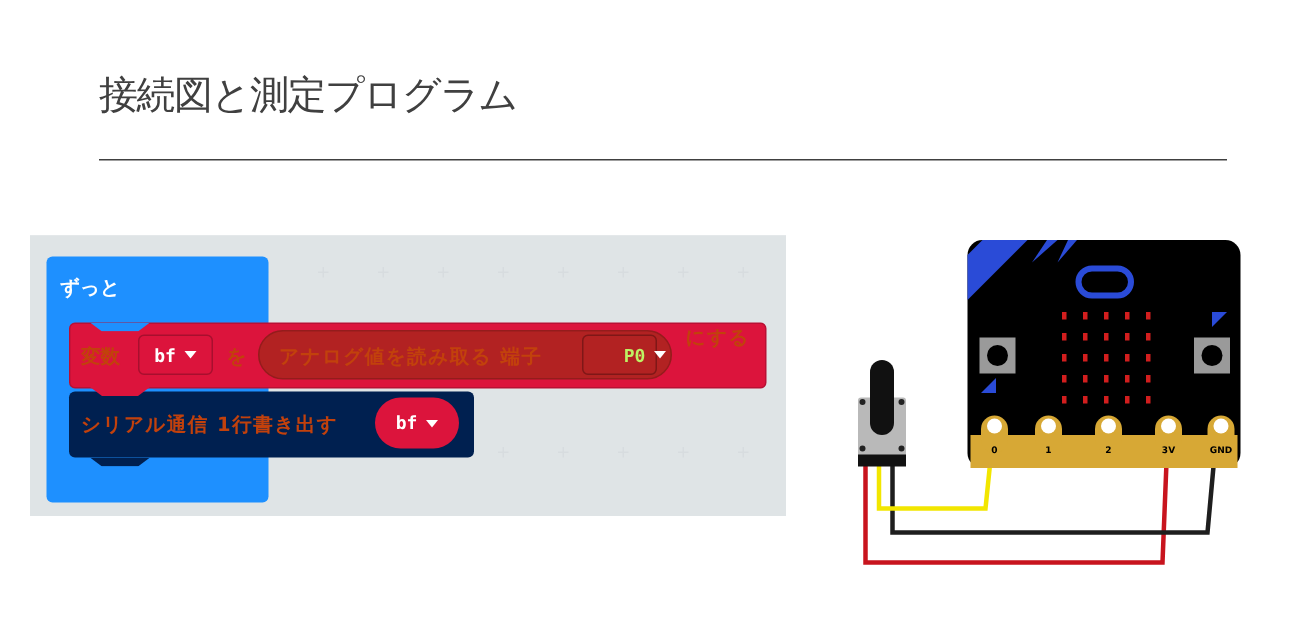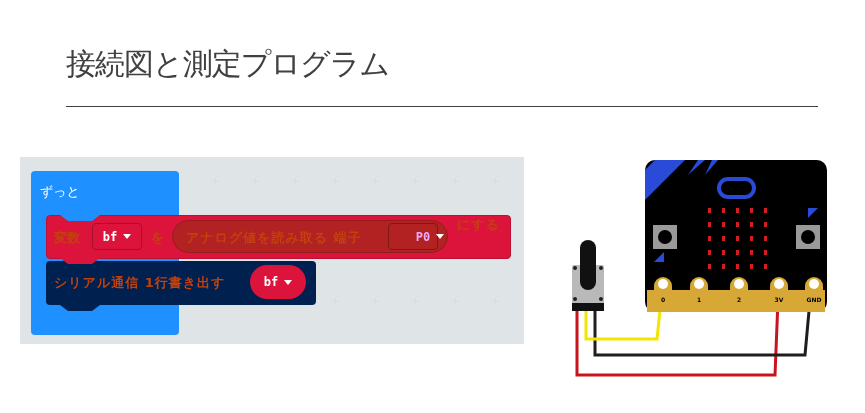--- a/index.html
+++ b/index.html
@@ -2,21 +2,21 @@
 <html><head>
 <meta charset="utf-8">
 <style>
   html, body { margin: 0; padding: 0; }
   body {
     width: 865px; height: 413px; background: #ffffff; position: relative; overflow: hidden;
     font-family: "DejaVu Sans", "Liberation Sans", sans-serif;
   }
   .title {
     position: absolute; left: 66px; top: 40px;
-    font-size: 30px; color: #404040; letter-spacing: -1px; line-height: 48px;
+    font-size: 26px; color: #404040; letter-spacing: -1px; line-height: 48px;
     font-family: "DejaVu Sans", sans-serif; font-weight: normal;
   }
   .title-rule {
     position: absolute; left: 66px; top: 106px; width: 752px; height: 1px; background: #404040;
   }
   
   .workspace {
     position: absolute; left: 20px; top: 157px; width: 504px; height: 187px;
     background-color: #ecf0f1;
     background-image:
@@ -29,21 +29,21 @@
   }
   .plus::before, .plus::after { content: ""; position: absolute; background: #d7dcdf; }
   .plus::before { left: 0; top: 3px; width: 7px; height: 1px; }
   .plus::after { left: 3px; top: 0; width: 1px; height: 7px; }
 
   .blk-forever {
     position: absolute; left: 31px; top: 171px; width: 148px; height: 164px;
     background: #1e90ff; border-radius: 4px;
   }
   .blk-forever-label {
-    position: absolute; left: 40px; top: 183px; color: #fff; font-size: 13px; font-weight: normal;
+    position: absolute; left: 40px; top: 183px; color: #fff; font-size: 13px; font-weight: bold;
   }
   .blk-set {
     position: absolute; left: 46px; top: 215px; width: 465px; height: 44px;
     background: #dc143c; border-radius: 4px; border: 1px solid #b91034; box-sizing: border-box;
   }
   .notch-top {
     position: absolute; width: 40px; height: 6px; background: #1e90ff;
     clip-path: polygon(0 0, 100% 0, 80% 100%, 20% 100%);
   }
   .blk-text { position: absolute; color: #c2410c; font-size: 13px; font-weight: bold; white-space: nowrap; }
@@ -52,21 +52,21 @@
     color: #fff; font-family: "DejaVu Sans Mono", monospace; font-size: 12px; font-weight: bold;
     box-sizing: border-box; display: flex; align-items: center; justify-content: center; gap: 6px;
   }
   .caret { width: 0; height: 0; border-left: 4px solid transparent; border-right: 4px solid transparent; border-top: 5px solid #fff; }
   .pill-analog {
     position: absolute; left: 172px; top: 220px; width: 276px; height: 33px;
     background: #b22222; border-radius: 17px; border: 1px solid #941c1c; box-sizing: border-box;
   }
   .dd-p0 {
     position: absolute; left: 388px; top: 223px; width: 50px; height: 27px; background: #b22222; border: 1px solid #7f1717; border-radius: 4px;
-    color: #f0abfc; font-family: "DejaVu Sans Mono", monospace; font-size: 12px; font-weight: bold;
+    color: #bef264; font-family: "DejaVu Sans Mono", monospace; font-size: 12px; font-weight: bold;
     display: flex; align-items: center; justify-content: center; gap: 6px; box-sizing: border-box; padding-left: 34px;
   }
   .blk-serial {
     position: absolute; left: 46px; top: 261px; width: 270px; height: 44px;
     background: #002050; border-radius: 4px;
   }
   .notch-serial-top {
     position: absolute; left: 60px; top: 258px; width: 40px; height: 6px; background: #dc143c;
     clip-path: polygon(0 0, 100% 0, 80% 100%, 20% 100%);
   }

